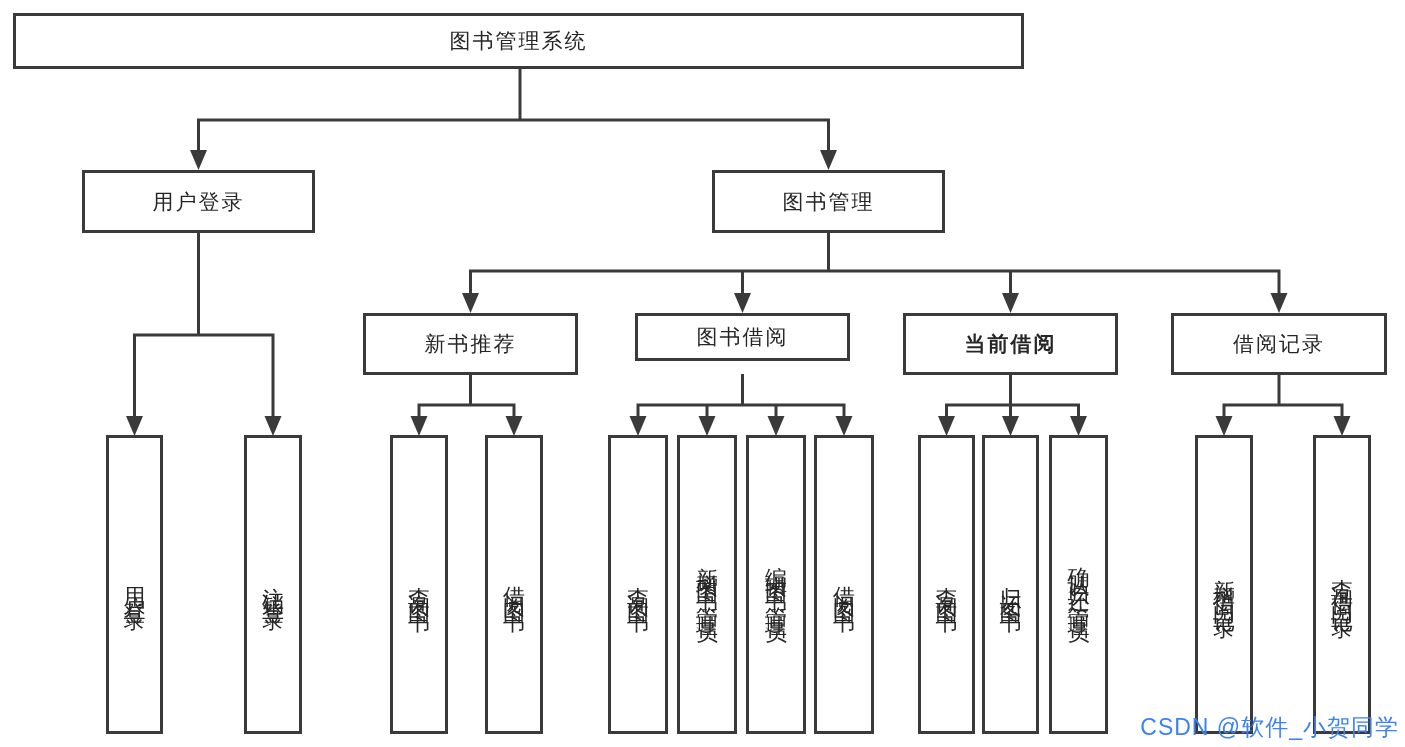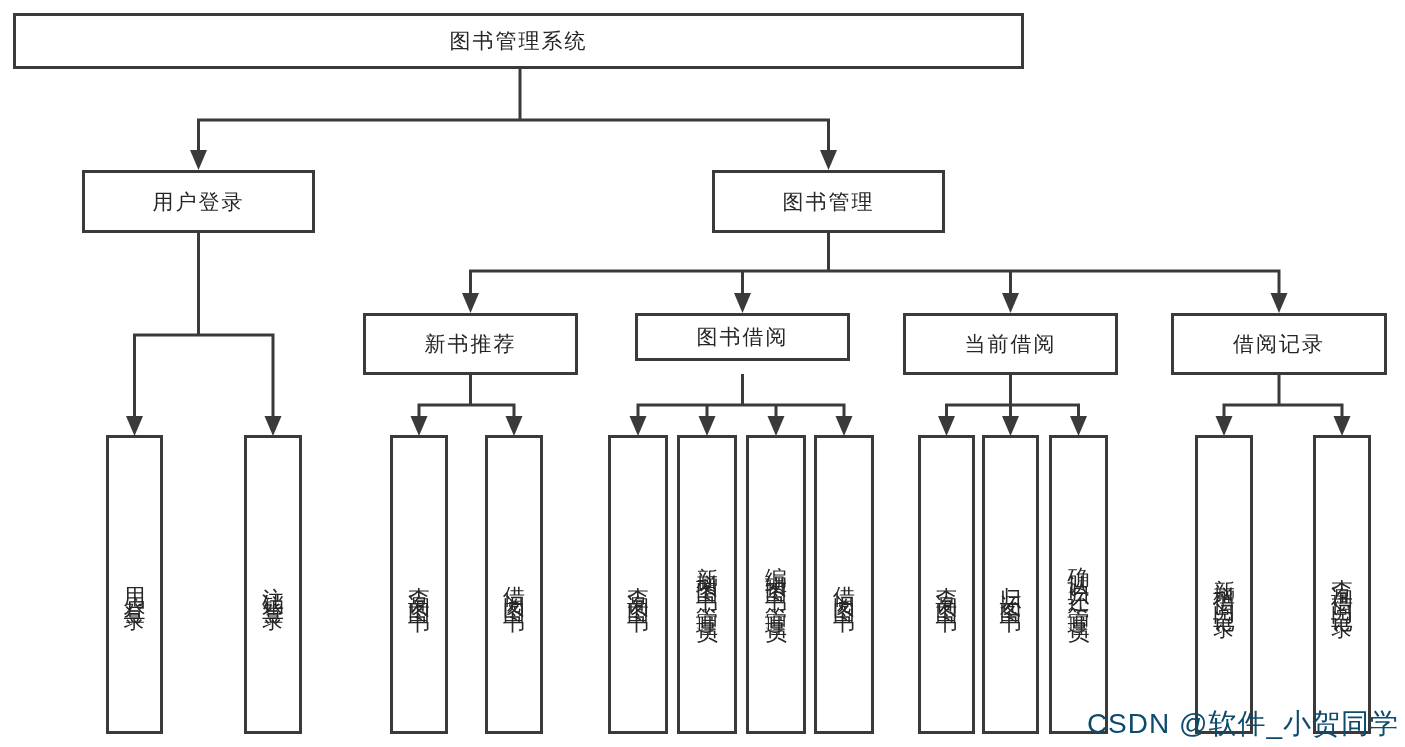--- a/index.html
+++ b/index.html
@@ -47,44 +47,44 @@
     line-height: 1;
   }
   
   .n-root  { left: 13px;   top: 13px;  width: 1011px; height: 56px; }
   
   .n-login { left: 82px;   top: 170px; width: 233px;  height: 63px; }
   .n-mgmt  { left: 712px;  top: 170px; width: 233px;  height: 63px; }
   
   .n-g0    { left: 363px;  top: 313px; width: 215px;  height: 62px; }
   .n-g1    { left: 635px;  top: 313px; width: 215px;  height: 48px; }
-  .n-g2    { left: 903px;  top: 313px; width: 215px;  height: 62px; }
+  .n-g2    { left: 903px;  top: 313px; width: 215px;  height: 62px; font-weight: bold; }
   .n-g3    { left: 1171px; top: 313px; width: 216px;  height: 62px; }
   
   .leaf    { top: 435px; height: 299px; }
   .n-b0l0  { left: 106px;  width: 57px; }
   .n-b0l1  { left: 244px;  width: 58px; }
   .n-g0l0  { left: 390px;  width: 58px; }
   .n-g0l1  { left: 485px;  width: 58px; }
   .n-g1l0  { left: 608px;  width: 60px; }
   .n-g1l1  { left: 677px;  width: 60px; }
   .n-g1l2  { left: 746px;  width: 60px; }
   .n-g1l3  { left: 814px;  width: 60px; }
   .n-g2l0  { left: 918px;  width: 57px; }
   .n-g2l1  { left: 982px;  width: 57px; }
   .n-g2l2  { left: 1049px; width: 59px; }
   .n-g3l0  { left: 1195px; width: 58px; }
   .n-g3l1  { left: 1313px; width: 58px; }
   .watermark {
     position: absolute;
     right: 6px;
     bottom: 4px;
-    font-size: 28px;
+    font-size: 23px;
     letter-spacing: 1px;
-    color: #0c4a6e;
+    color: #3b82f6;
     z-index: 3;
     white-space: nowrap;
   }
 </style>
 </head>
 <body>
 
 <div class="canvas">
 
   <svg class="connector-layer" viewBox="0 0 1405 747" xmlns="http://www.w3.org/2000/svg">

